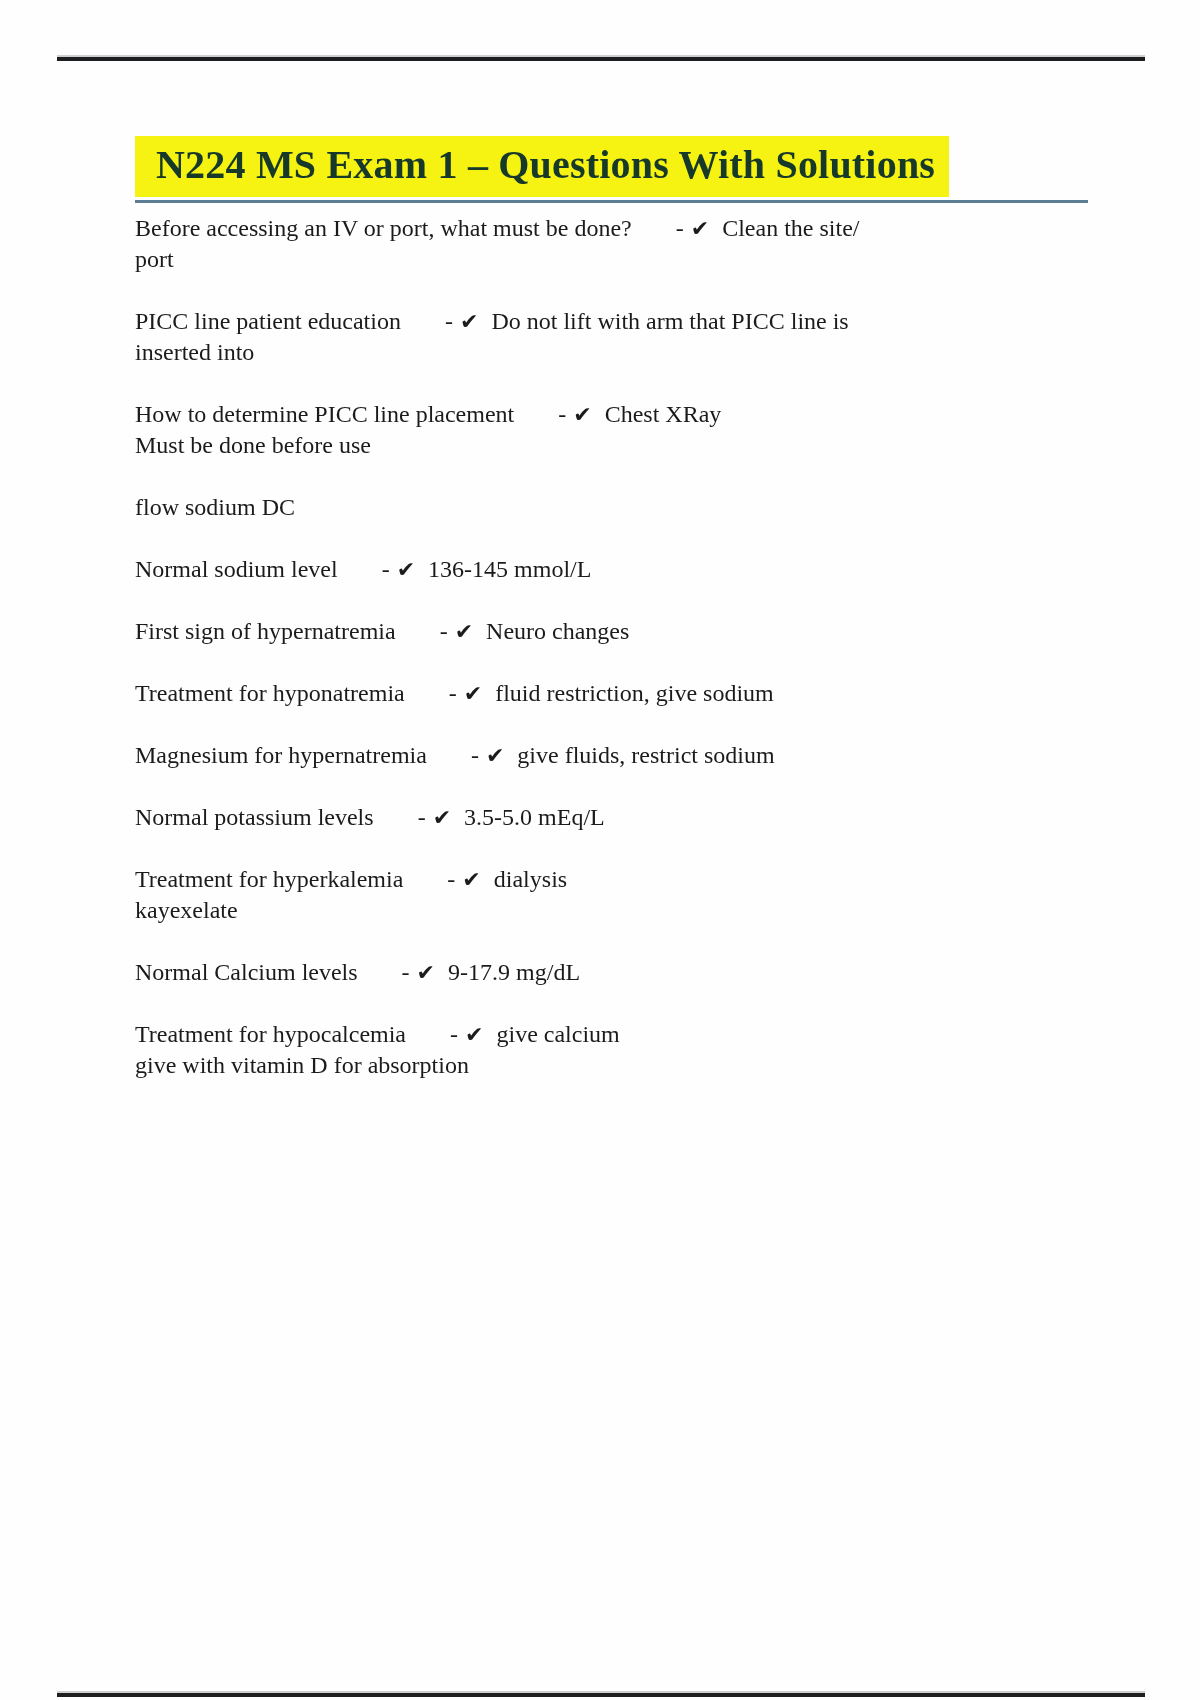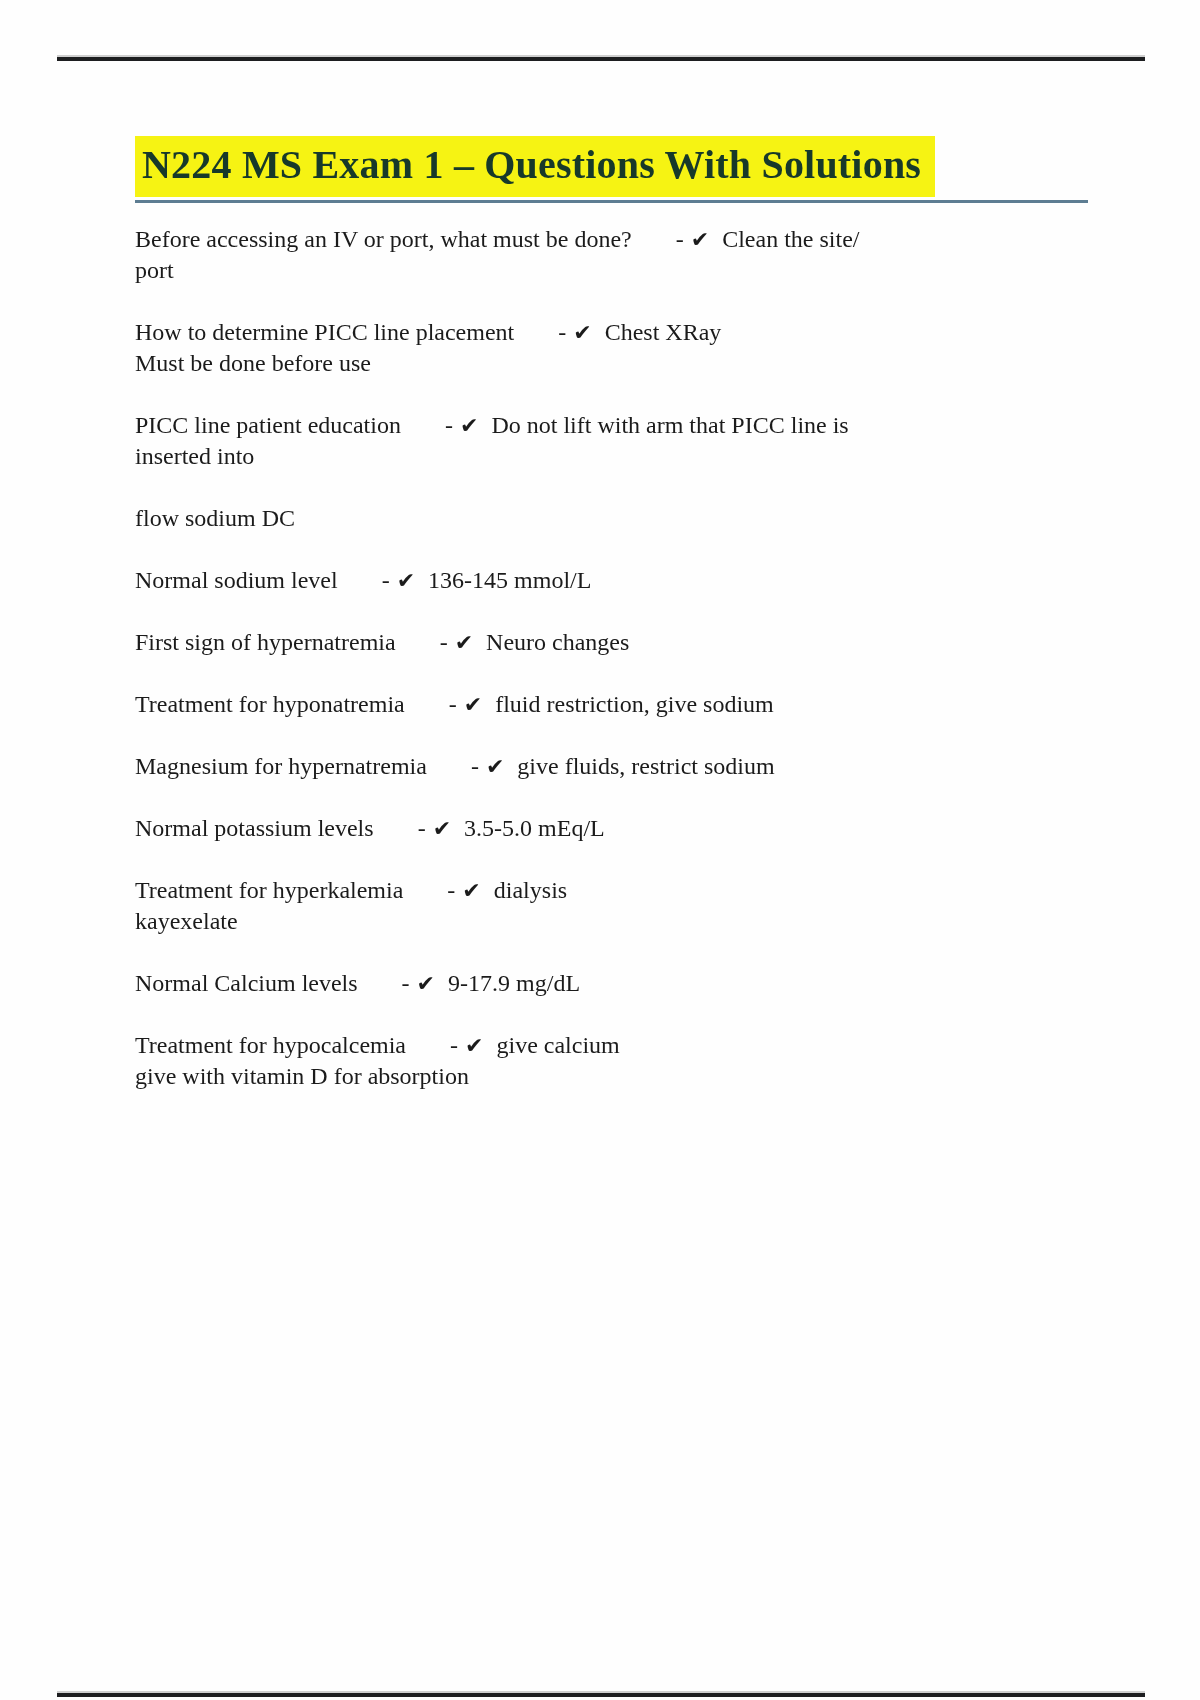--- a/index.html
+++ b/index.html
@@ -29,30 +29,30 @@
     margin:0;
     font-size:40px;
     line-height:52px;
     font-weight:bold;
     color:var(--title-text,#17392a);
     letter-spacing:0.2px;
   }
   .hl{
     display:inline-block;
     background:var(--title-highlight,#f6f313);
-    padding:3px 14px 6px 7px;
+    padding:3px 14px 6px 21px;
     text-align:right;
   }
   .rule-blue{
     width:953px;
     height:0;
     border-bottom:3px solid var(--title-underline,#5d7d92);
     margin-top:3px;
   }
-  .qa-list{margin-top:21px;}
+  .qa-list{margin-top:10px;}
   .qa{
     font-size:24px;
     line-height:31px;
     margin:0 0 31px 0;
   }
   .tab{display:inline-block;width:44px;}
   .dash{margin-right:7px;}
   .check{
     font-family:"DejaVu Sans",sans-serif;
     font-weight:bold;
@@ -74,27 +74,27 @@
 
     <div class="qa-list">
 
       <div class="qa">
         <div class="line"><span>Before accessing an IV or port, what must be done?</span><span class="tab"></span><span class="dash">-</span><span class="check">✔</span><span>Clean the site/</span></div>
         <div class="cont">port</div>
       </div>
 
 
       <div class="qa">
-        <div class="line"><span>How to determine PICC line placement</span><span class="tab"></span><span class="dash">-</span><span class="check">✔</span><span>Chest XRay</span></div>
-        <div class="cont">Must be done before use</div>
+        <div class="line"><span>PICC line patient education</span><span class="tab"></span><span class="dash">-</span><span class="check">✔</span><span>Do not lift with arm that PICC line is</span></div>
+        <div class="cont">inserted into</div>
       </div>
 
       <div class="qa">
-        <div class="line"><span>PICC line patient education</span><span class="tab"></span><span class="dash">-</span><span class="check">✔</span><span>Do not lift with arm that PICC line is</span></div>
-        <div class="cont">inserted into</div>
+        <div class="line"><span>How to determine PICC line placement</span><span class="tab"></span><span class="dash">-</span><span class="check">✔</span><span>Chest XRay</span></div>
+        <div class="cont">Must be done before use</div>
       </div>
 
       <div class="qa">
         <div class="cont">flow sodium DC</div>
       </div>
 
       <div class="qa">
         <div class="line"><span>Normal sodium level</span><span class="tab"></span><span class="dash">-</span><span class="check">✔</span><span>136-145 mmol/L</span></div>
       </div>
 

